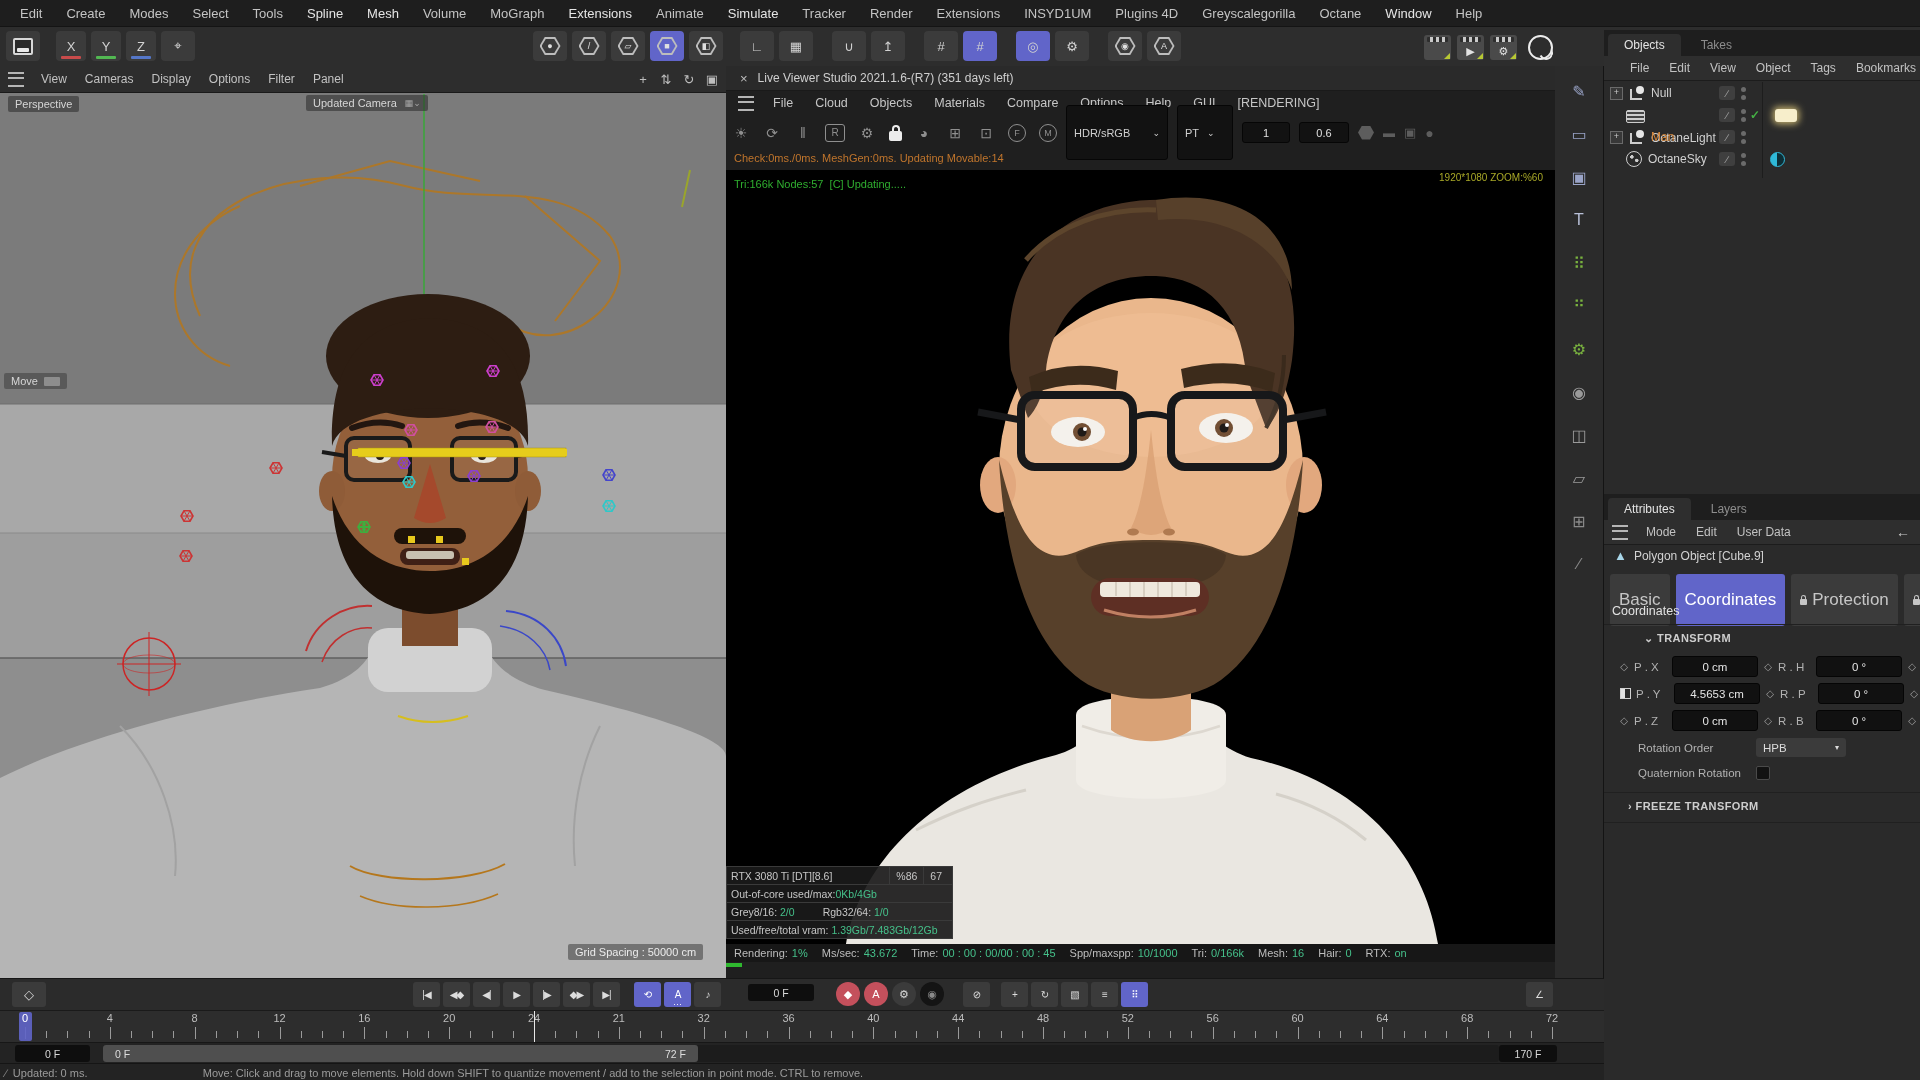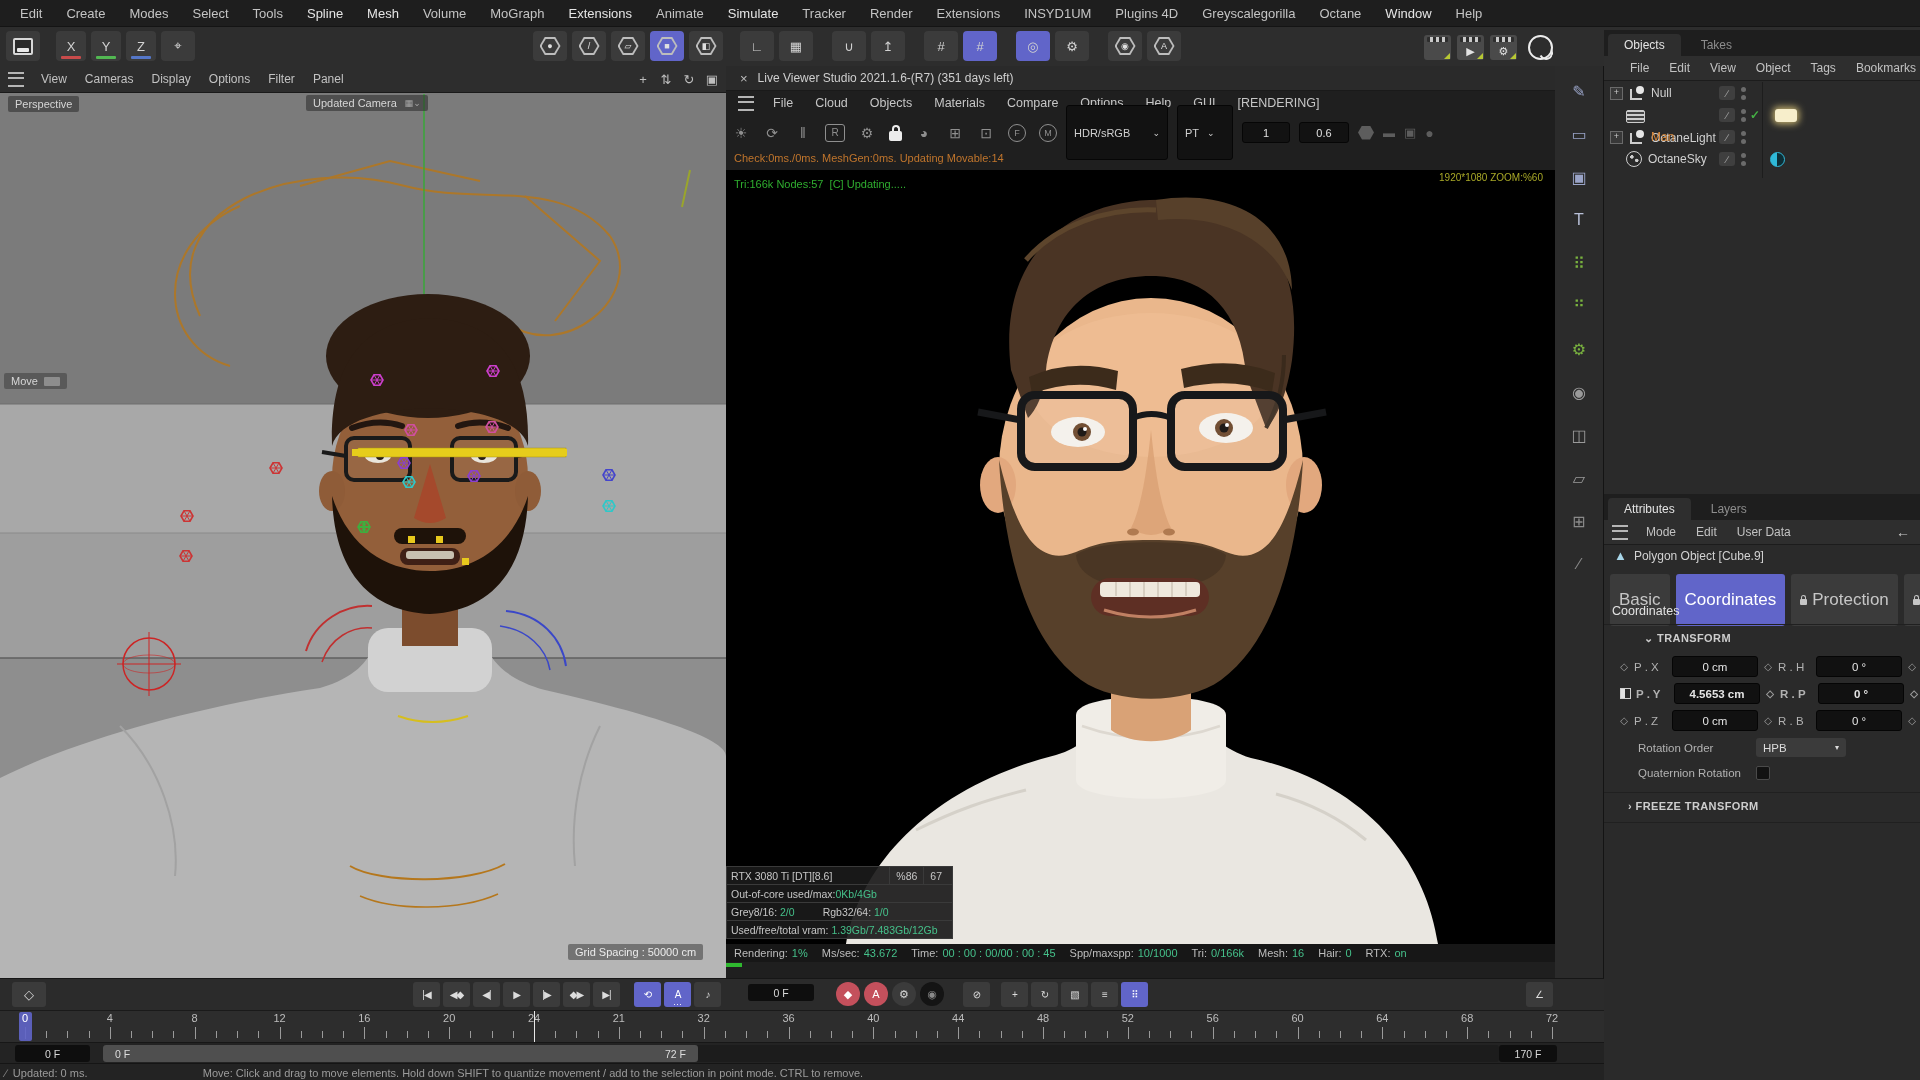--- a/index.html
+++ b/index.html
@@ -698,21 +698,21 @@
   <div id="tf-rows">
       <div class="tfrow" style="top: 626px;">
         <span class="dia">◇</span>
         <span class="tflabel">P . X</span>
         <div class="vbox">0 cm</div>
         <span class="dia">◇</span>
         <span class="tflabel">R . H</span>
         <div class="vbox">0 °</div>
         <span class="dia">◇</span>
       </div>
-      <div class="tfrow" style="top: 653px; font-weight: bold;">
+      <div class="tfrow" style="top: 653px;">
         <span class="sqkey"></span>
         <span class="tflabel">P . Y</span>
         <div class="vbox">4.5653 cm</div>
         <span class="dia">◇</span>
         <span class="tflabel">R . P</span>
         <div class="vbox">0 °</div>
         <span class="dia">◇</span>
       </div>
       <div class="tfrow" style="top: 680px;">
         <span class="dia">◇</span>

